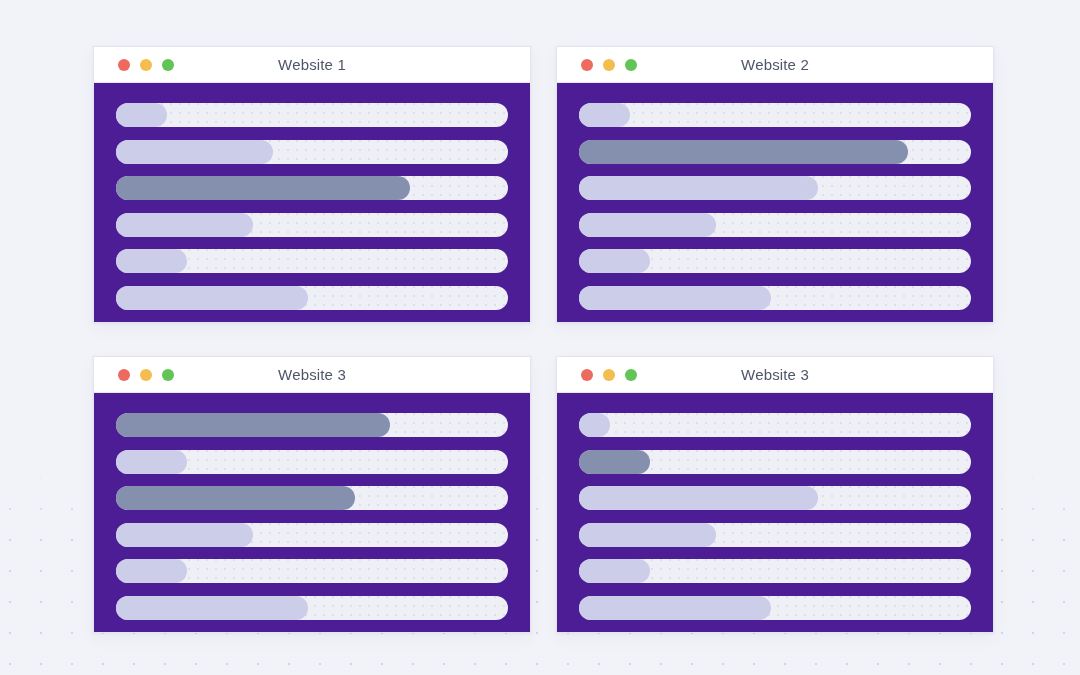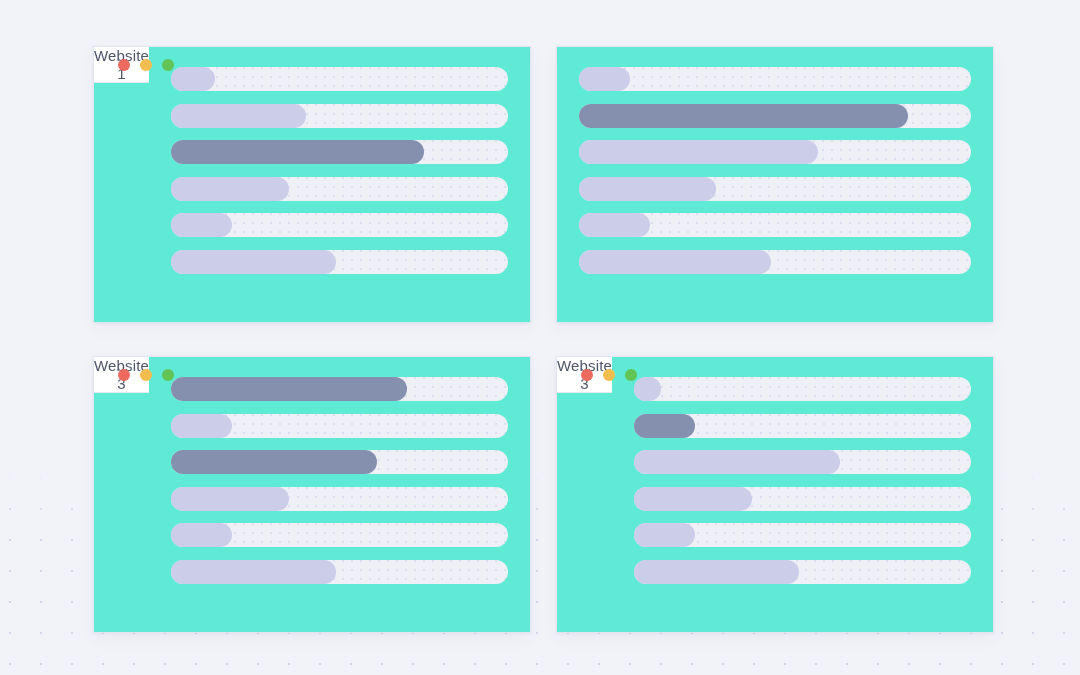--- a/index.html
+++ b/index.html
@@ -43,25 +43,25 @@
     height: 587px;
     display: grid;
     grid-template-columns: 438px 438px;
     grid-template-rows: 277px 277px;
     column-gap: 25px;
     row-gap: 33px;
   }
 
   .browser-card {
     position: relative;
-    background: #5eead4;
+    background: #4c1d95;
     border: 1px solid #e2e4ef;
     box-shadow: 0 1px 3px rgba(60,66,105,0.055), 0 6px 16px rgba(60,66,105,0.045);
     display: flex;
-    flex-direction: row;
+    flex-direction: column;
     overflow: hidden;
   }
 
   
   .title-bar {
     position: relative;
     height: 36px;
     flex: 0 0 36px;
     border-bottom: 1px solid #e6e8f1;
     background: #ffffff;
@@ -169,20 +169,28 @@
           <div class="bar-track"></div>
           <div class="bar-fill light" style="width: 18%;"></div>
         </div>
         <div class="skeleton-row">
           <div class="bar-track"></div>
           <div class="bar-fill light" style="width: 49%;"></div>
         </div>
       </div>
     </div>
     <div class="browser-card">
+      <div class="title-bar">
+        <div class="traffic-lights">
+          <span class="dot dot-close"></span>
+          <span class="dot dot-minimize"></span>
+          <span class="dot dot-maximize"></span>
+        </div>
+        <div class="card-title">Website 2</div>
+      </div>
       <div class="card-body">
         <div class="skeleton-row">
           <div class="bar-track"></div>
           <div class="bar-fill light" style="width: 13%;"></div>
         </div>
         <div class="skeleton-row">
           <div class="bar-track"></div>
           <div class="bar-fill dark" style="width: 84%;"></div>
         </div>
         <div class="skeleton-row">

